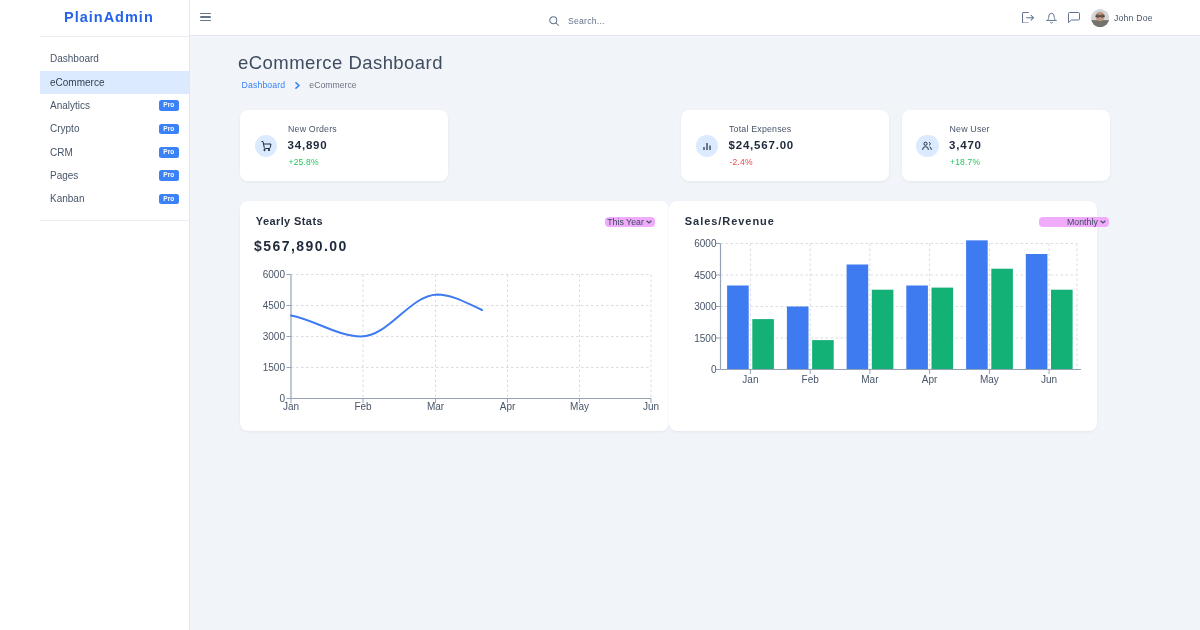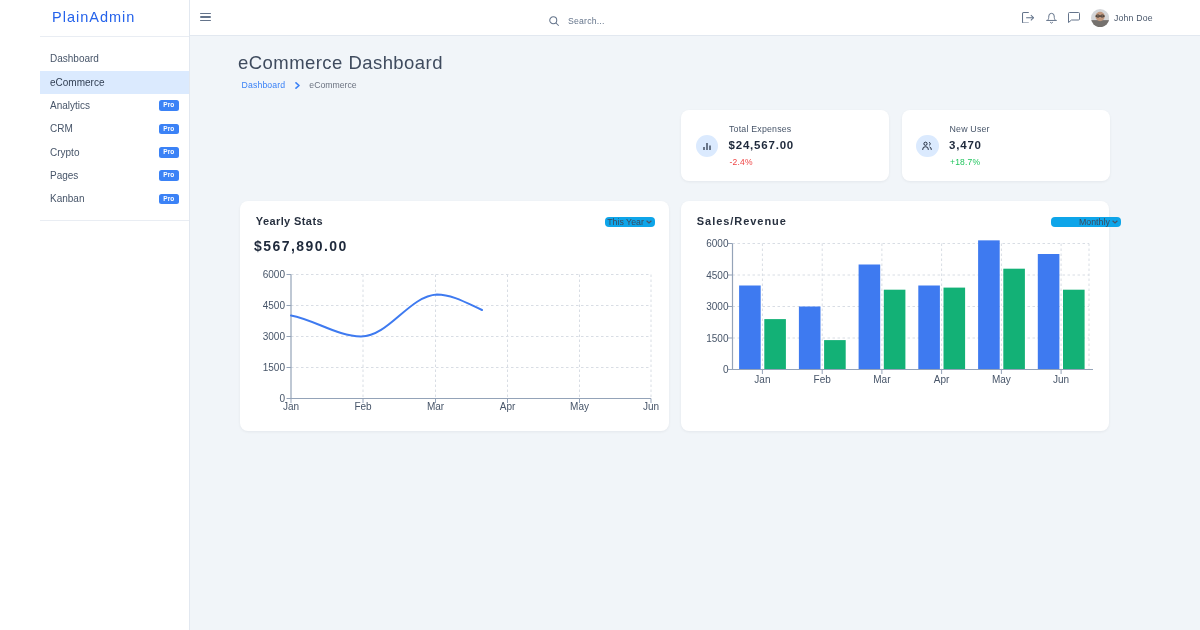--- a/index.html
+++ b/index.html
@@ -1,20 +1,20 @@
 <!DOCTYPE html>
 <html><head>
 <meta charset="utf-8">
 <style>
   * { margin:0; padding:0; box-sizing:border-box; }
   html,body { width:1200px; height:630px; overflow:hidden; }
   body { font-family:"Liberation Sans", sans-serif; background:#f1f5f9; position:relative; }
   
   .sidebar { position:absolute; left:0; top:0; width:190px; height:630px; background:#fff; border-right:1px solid #e2e8f0; z-index:5; }
-  .logo { position:absolute; left:52px; top:9px; font-size:14.5px; letter-spacing:1px; font-weight:normal; color:#2563eb; }
+  .logo { position:absolute; left:64px; top:9px; font-size:14.5px; letter-spacing:1px; font-weight:bold; color:#2563eb; }
   .side-div { position:absolute; left:40px; right:0; border-top:1px solid #e9edf3; }
   .nav { position:absolute; top:47.3px; left:0; right:0; }
   .nav-item { height:23.33px; margin-left:40px; display:flex; align-items:center; padding-left:10px; padding-right:10px; font-size:10px; color:#475569; }
   .nav-item.active { background:#dbeafe; color:#334155; }
   .nav-item .lbl { flex:1; }
   .pro { background:#3b82f6; color:#fff; font-size:6.5px; font-weight:bold; border-radius:2.5px; padding:2px 4.8px; line-height:1; }
   
   .header { position:absolute; left:190px; top:0; width:1010px; height:36px; background:#fff; border-bottom:1px solid #e2e8f0; }
   .burger { position:absolute; left:10px; top:12.6px; width:11px; }
   .burger div { height:1.5px; background:#64748b; margin-bottom:2.2px; border-radius:1px; }
@@ -32,21 +32,21 @@
   
   .stat { width:208px; height:71px; top:73.5px; }
   .stat .circ { position:absolute; left:14.5px; top:25px; width:22.5px; height:22.5px; border-radius:50%; background:#dbeafe; display:flex; align-items:center; justify-content:center; }
   .stat .slabel { position:absolute; left:48px; top:14px; font-size:8.8px; color:#475569; letter-spacing:0.2px; }
   .stat .sval { position:absolute; left:47.5px; top:29.5px; font-size:11.5px; font-weight:bold; color:#1e293b; letter-spacing:0.8px; }
   .stat .spct { position:absolute; left:48.5px; top:47.8px; font-size:8.5px; letter-spacing:0.2px; }
   .up { color:#22c55e; } .down { color:#ef4444; }
   
   .chart-card { top:165px; width:428px; height:230px; }
   .ctitle { position:absolute; left:15.8px; top:13.5px; font-size:11px; letter-spacing:0.75px; font-weight:bold; color:#27303f; }
-  .csel { position:absolute; top:16.4px; height:9.8px; background:#0ea5e9; border-radius:4px; font-size:8.8px; color:#3b4a5e; display:flex; align-items:center; padding:0 3px 0 2px; white-space:nowrap; }
+  .csel { position:absolute; top:16.4px; height:9.8px; background:#f0abfc; border-radius:4px; font-size:8.8px; color:#3b4a5e; display:flex; align-items:center; padding:0 3px 0 2px; white-space:nowrap; }
   .csel svg { margin-left:2.5px; }
   .bigval { position:absolute; left:14px; top:37.4px; font-size:14px; font-weight:bold; color:#1e293b; letter-spacing:1.45px; }
   .csvg { position:absolute; left:0; top:0; }
 </style>
 </head>
 <body>
 
   <div class="sidebar">
     <div class="logo">PlainAdmin</div>
     <div class="side-div" style="top:36px;"></div>
@@ -55,25 +55,25 @@
         <span class="lbl">Dashboard</span>
       </div>
       <div class="nav-item active">
         <span class="lbl">eCommerce</span>
       </div>
       <div class="nav-item">
         <span class="lbl">Analytics</span>
         <span class="pro">Pro</span>
       </div>
       <div class="nav-item">
+        <span class="lbl">Crypto</span>
+        <span class="pro">Pro</span>
+      </div>
+      <div class="nav-item">
         <span class="lbl">CRM</span>
-        <span class="pro">Pro</span>
-      </div>
-      <div class="nav-item">
-        <span class="lbl">Crypto</span>
         <span class="pro">Pro</span>
       </div>
       <div class="nav-item">
         <span class="lbl">Pages</span>
         <span class="pro">Pro</span>
       </div>
       <div class="nav-item">
         <span class="lbl">Kanban</span>
         <span class="pro">Pro</span>
       </div>
@@ -138,20 +138,32 @@
     <div class="crumbs">
       <a>Dashboard</a>
       <span class="sep">
         <svg width="5" height="7" viewBox="0 0 5 7" fill="none" stroke="#3b82f6" stroke-width="1.6" stroke-linecap="round" stroke-linejoin="round">
           <polyline points="1,0.8 4,3.5 1,6.2"></polyline>
         </svg>
       </span>
       <span>eCommerce</span>
     </div>
 
+    <div class="card stat" style="left:50px;">
+      <div class="circ">
+        <svg width="12" height="12" viewBox="0 0 24 24" fill="none" stroke="#1e293b" stroke-width="2">
+          <circle cx="9" cy="20" r="1.4" fill="#1e293b"></circle>
+          <circle cx="18" cy="20" r="1.4" fill="#1e293b"></circle>
+          <path d="M3 3 h3 l2.6 12.5 a2 2 0 0 0 2 1.5 h7.7 a2 2 0 0 0 2 -1.6 L22 8 H6.6"></path>
+        </svg>
+      </div>
+      <div class="slabel">New Orders</div>
+      <div class="sval">34,890</div>
+      <div class="spct up">+25.8%</div>
+    </div>
     <div class="card stat" style="left:491px;">
       <div class="circ">
         <svg width="12" height="12" viewBox="0 0 24 24" fill="none" stroke="#1e293b" stroke-width="2.4">
           <line x1="6" y1="20" x2="6" y2="14"></line>
           <line x1="12" y1="20" x2="12" y2="6"></line>
           <line x1="18" y1="20" x2="18" y2="11"></line>
         </svg>
       </div>
       <div class="slabel">Total Expenses</div>
       <div class="sval">$24,567.00</div>
@@ -208,21 +220,21 @@
       <text x="51" y="209" font-size="10" fill="#475569" text-anchor="middle">Jan</text>
       <text x="123" y="209" font-size="10" fill="#475569" text-anchor="middle">Feb</text>
       <text x="195.5" y="209" font-size="10" fill="#475569" text-anchor="middle">Mar</text>
       <text x="267.5" y="209" font-size="10" fill="#475569" text-anchor="middle">Apr</text>
       <text x="339.5" y="209" font-size="10" fill="#475569" text-anchor="middle">May</text>
       <text x="411" y="209" font-size="10" fill="#475569" text-anchor="middle">Jun</text>
       <path d="M51.0,114.5 C74.3,118.7 97.7,135.5 121.0,135.5 C149.0,135.5 169.0,95.0 197.0,93.5 C212.0,93.5 227.0,102.2 242.0,109.0" fill="none" stroke="#3e7af0" stroke-width="2" stroke-linecap="round"></path>
     </svg>
     </div>
 
-    <div class="card chart-card" style="left:491px;text-align:center;">
+    <div class="card chart-card" style="left:479px;text-align:center;">
       <div class="ctitle" style="letter-spacing:0.95px;">Sales/Revenue</div>
       <div class="csel" style="left:370px;padding-left:28px;">Monthly<svg width="6" height="4" viewBox="0 0 6 4" fill="none" stroke="#475569" stroke-width="1.2">
           <polyline points="0.6,0.7 3,3 5.4,0.7"></polyline>
         </svg></div>
       <svg class="csvg" width="428" height="230" id="barchart">
       <line x1="51.5" y1="42.5" x2="408" y2="42.5" stroke="#d8dde4" stroke-width="1" stroke-dasharray="2.5,2.5"></line>
       <line x1="51.5" y1="74" x2="408" y2="74" stroke="#d8dde4" stroke-width="1" stroke-dasharray="2.5,2.5"></line>
       <line x1="51.5" y1="105.5" x2="408" y2="105.5" stroke="#d8dde4" stroke-width="1" stroke-dasharray="2.5,2.5"></line>
       <line x1="51.5" y1="137" x2="408" y2="137" stroke="#d8dde4" stroke-width="1" stroke-dasharray="2.5,2.5"></line>
       <line x1="81.4" y1="42.5" x2="81.4" y2="168.5" stroke="#d8dde4" stroke-width="1" stroke-dasharray="2.5,2.5"></line>

